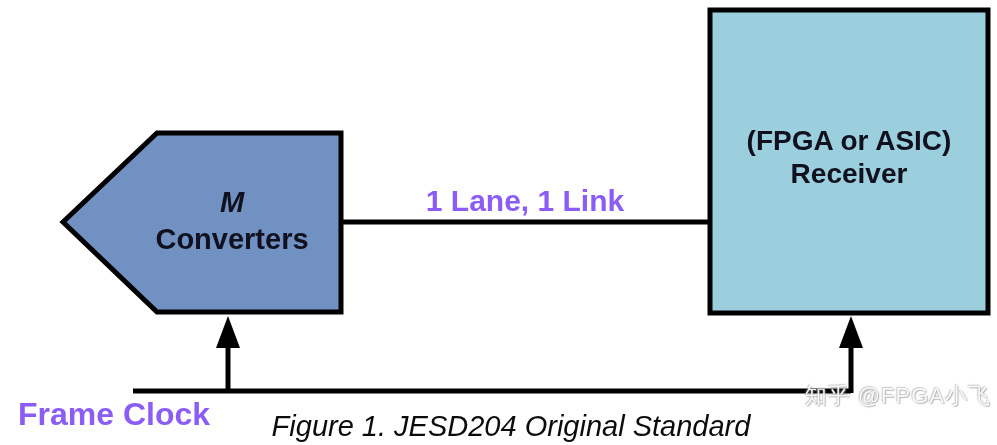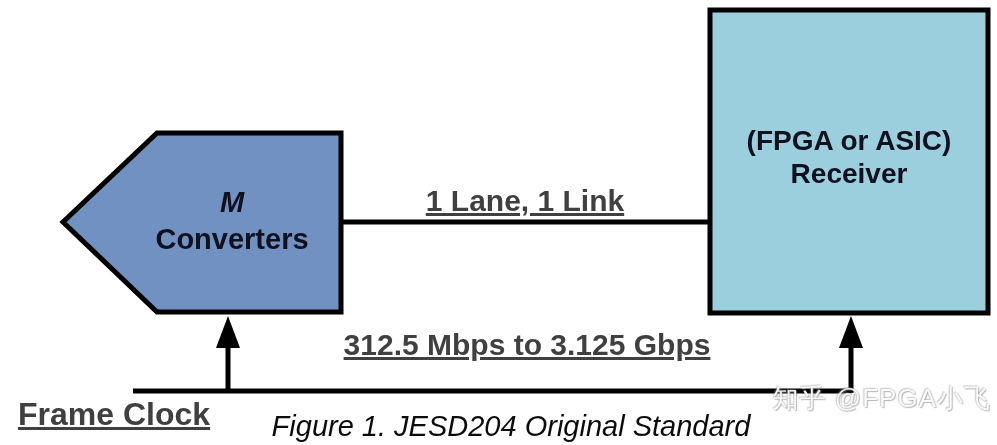--- a/index.html
+++ b/index.html
@@ -21,24 +21,23 @@
     top: 0;
   }
   .diagram-svg polygon.shape,
   .diagram-svg rect.shape {
     stroke: #000000;
     stroke-width: 5;
     stroke-linejoin: miter;
   }
   .label {
     position: absolute;
-    color: #404040;
+    color: #8b5cf6;
     font-weight: 700;
     white-space: nowrap;
-    text-decoration: underline;
   }
   .block-label {
     position: absolute;
     color: #10101e;
     font-weight: 700;
     text-align: center;
     line-height: 34px;
     font-size: 28px;
   }
   .block-label .ln1-italic {
@@ -83,21 +82,21 @@
     transform: translateX(-50%);
     font-size: 29px;
     font-style: italic;
     color: #0c0c0c;
     white-space: nowrap;
   }
   .watermark {
     position: absolute;
     right: 6px;
     top: 381px;
-    font-size: 26px;
+    font-size: 22px;
     font-weight: 400;
     color: rgba(255,255,255,0.92);
     text-shadow: 1px 1px 1px rgba(140,140,140,0.55),
                 -1px -1px 1px rgba(140,140,140,0.35),
                  0 0 2px rgba(120,120,120,0.45);
     white-space: nowrap;
     letter-spacing: 1px;
   }
 </style>
 </head>
@@ -129,21 +128,20 @@
     <div>Converters</div>
   </div>
 
   <div class="block-label receiver-label">
     <div>(FPGA or ASIC)</div>
     <div>Receiver</div>
   </div>
 
   <div class="label link-label">1 Lane, 1 Link</div>
 
-  <div class="label rate-label">312.5 Mbps to 3.125 Gbps</div>
 
   <div class="label frame-clock-label">Frame Clock</div>
 
   <div class="caption">Figure 1. JESD204 Original Standard</div>
 
   <div class="watermark">知乎 @FPGA小飞</div>
 
 </div>
 
 </body></html>

